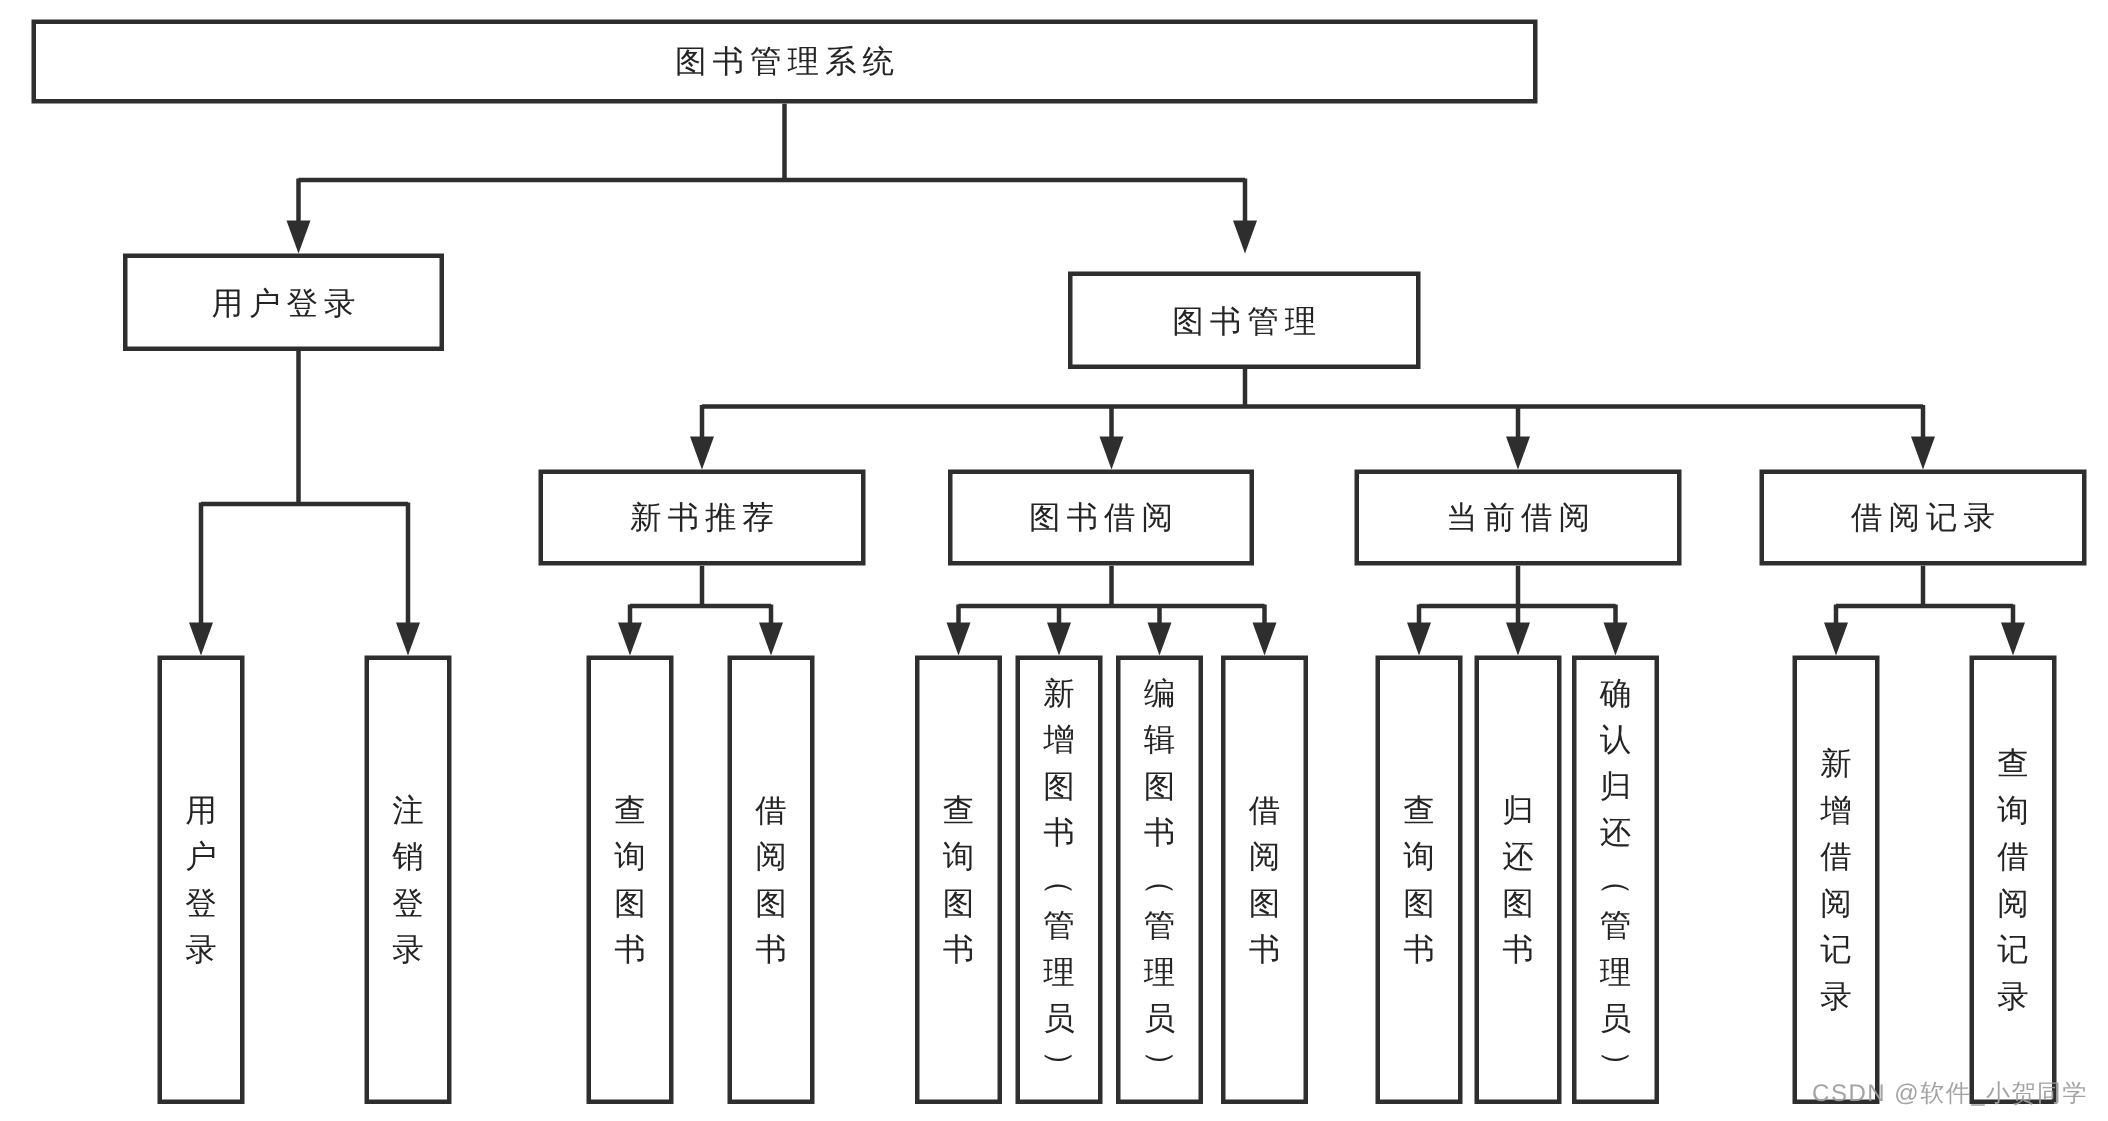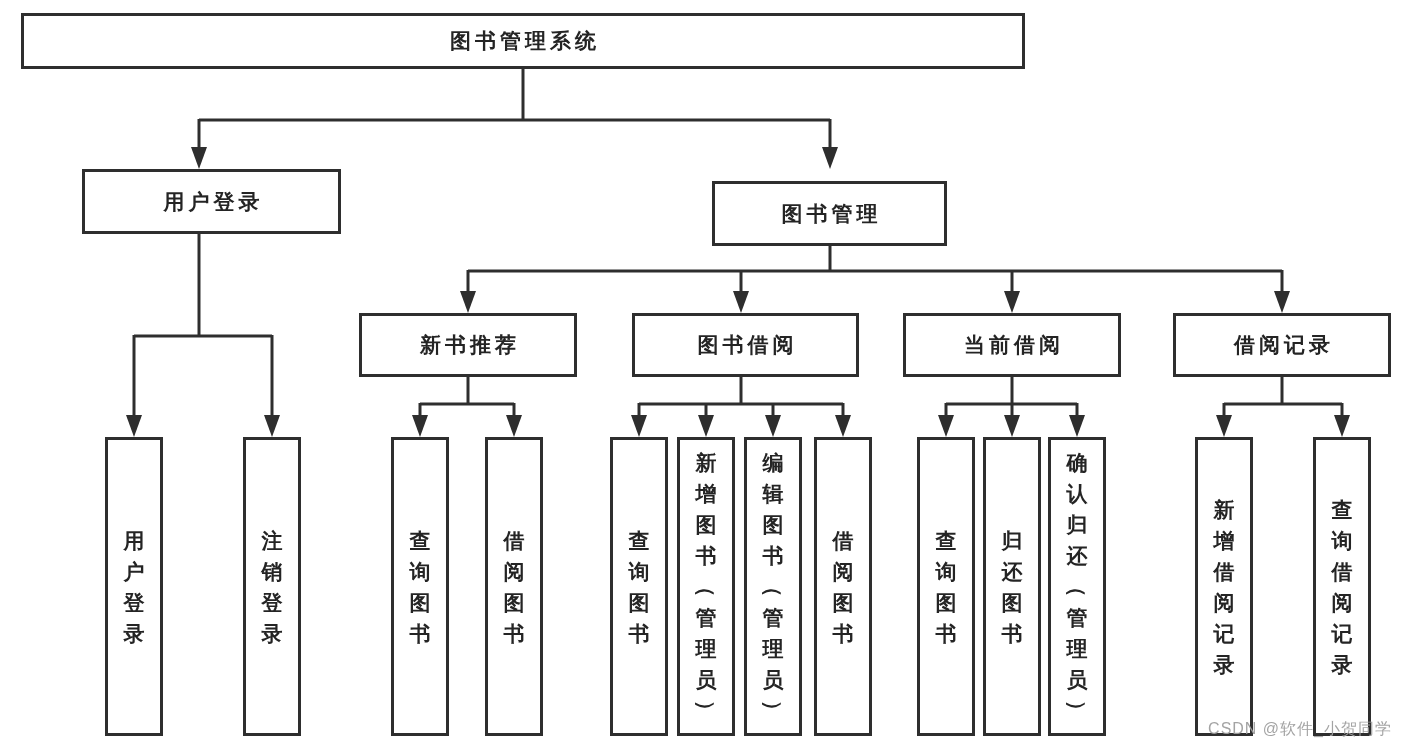--- a/index.html
+++ b/index.html
@@ -23,21 +23,20 @@
   .box {
     position: absolute;
     box-sizing: border-box;
     border: 3px solid #2e2e2e;
     background: #ffffff;
     display: flex;
     align-items: center;
     justify-content: center;
     z-index: 2;
     color: #242424;
-    font-weight: bold;
   }
   .box.h .lbl {
     font-size: 21px;
     letter-spacing: 4px;
     text-indent: 4px; 
     white-space: nowrap;
   }
   .box.v {
     flex-direction: column;
   }
@@ -123,21 +122,21 @@
       <path d="M 1224 404 H 1342" stroke="#2e2e2e" stroke-width="3" fill="none"></path>
       <path d="M 1224 403 V 419" stroke="#2e2e2e" stroke-width="3" fill="none"></path>
       <polygon points="1216,415 1232,415 1224,437" fill="#2e2e2e"></polygon>
       <path d="M 1342 403 V 419" stroke="#2e2e2e" stroke-width="3" fill="none"></path>
       <polygon points="1334,415 1350,415 1342,437" fill="#2e2e2e"></polygon>
     </svg>
   <div id="nodes">
       <div class="box h" style="left: 21px; top: 13px; width: 1004px; height: 56px;">
         <span class="lbl">图书管理系统</span>
       </div>
-      <div class="box h" style="left: 82px; top: 169px; width: 259px; height: 65px;">
+      <div class="box h" style="left: 82px; top: 169px; width: 214px; height: 65px;">
         <span class="lbl">用户登录</span>
       </div>
       <div class="box v" style="left: 105px; top: 437px; width: 58px; height: 299px;">
         <div class="vlabel">
           <span class="vchar">用</span>
           <span class="vchar">户</span>
           <span class="vchar">登</span>
           <span class="vchar">录</span>
         </div>
       </div>
@@ -164,21 +163,21 @@
         </div>
       </div>
       <div class="box v" style="left: 485px; top: 437px; width: 58px; height: 299px;">
         <div class="vlabel">
           <span class="vchar">借</span>
           <span class="vchar">阅</span>
           <span class="vchar">图</span>
           <span class="vchar">书</span>
         </div>
       </div>
-      <div class="box h" style="left: 632px; top: 313px; width: 227px; height: 64px; text-align: right;">
+      <div class="box h" style="left: 632px; top: 313px; width: 204px; height: 64px; text-align: right;">
         <span class="lbl">图书借阅</span>
       </div>
       <div class="box v" style="left: 610px; top: 437px; width: 58px; height: 299px;">
         <div class="vlabel">
           <span class="vchar">查</span>
           <span class="vchar">询</span>
           <span class="vchar">图</span>
           <span class="vchar">书</span>
         </div>
       </div>

